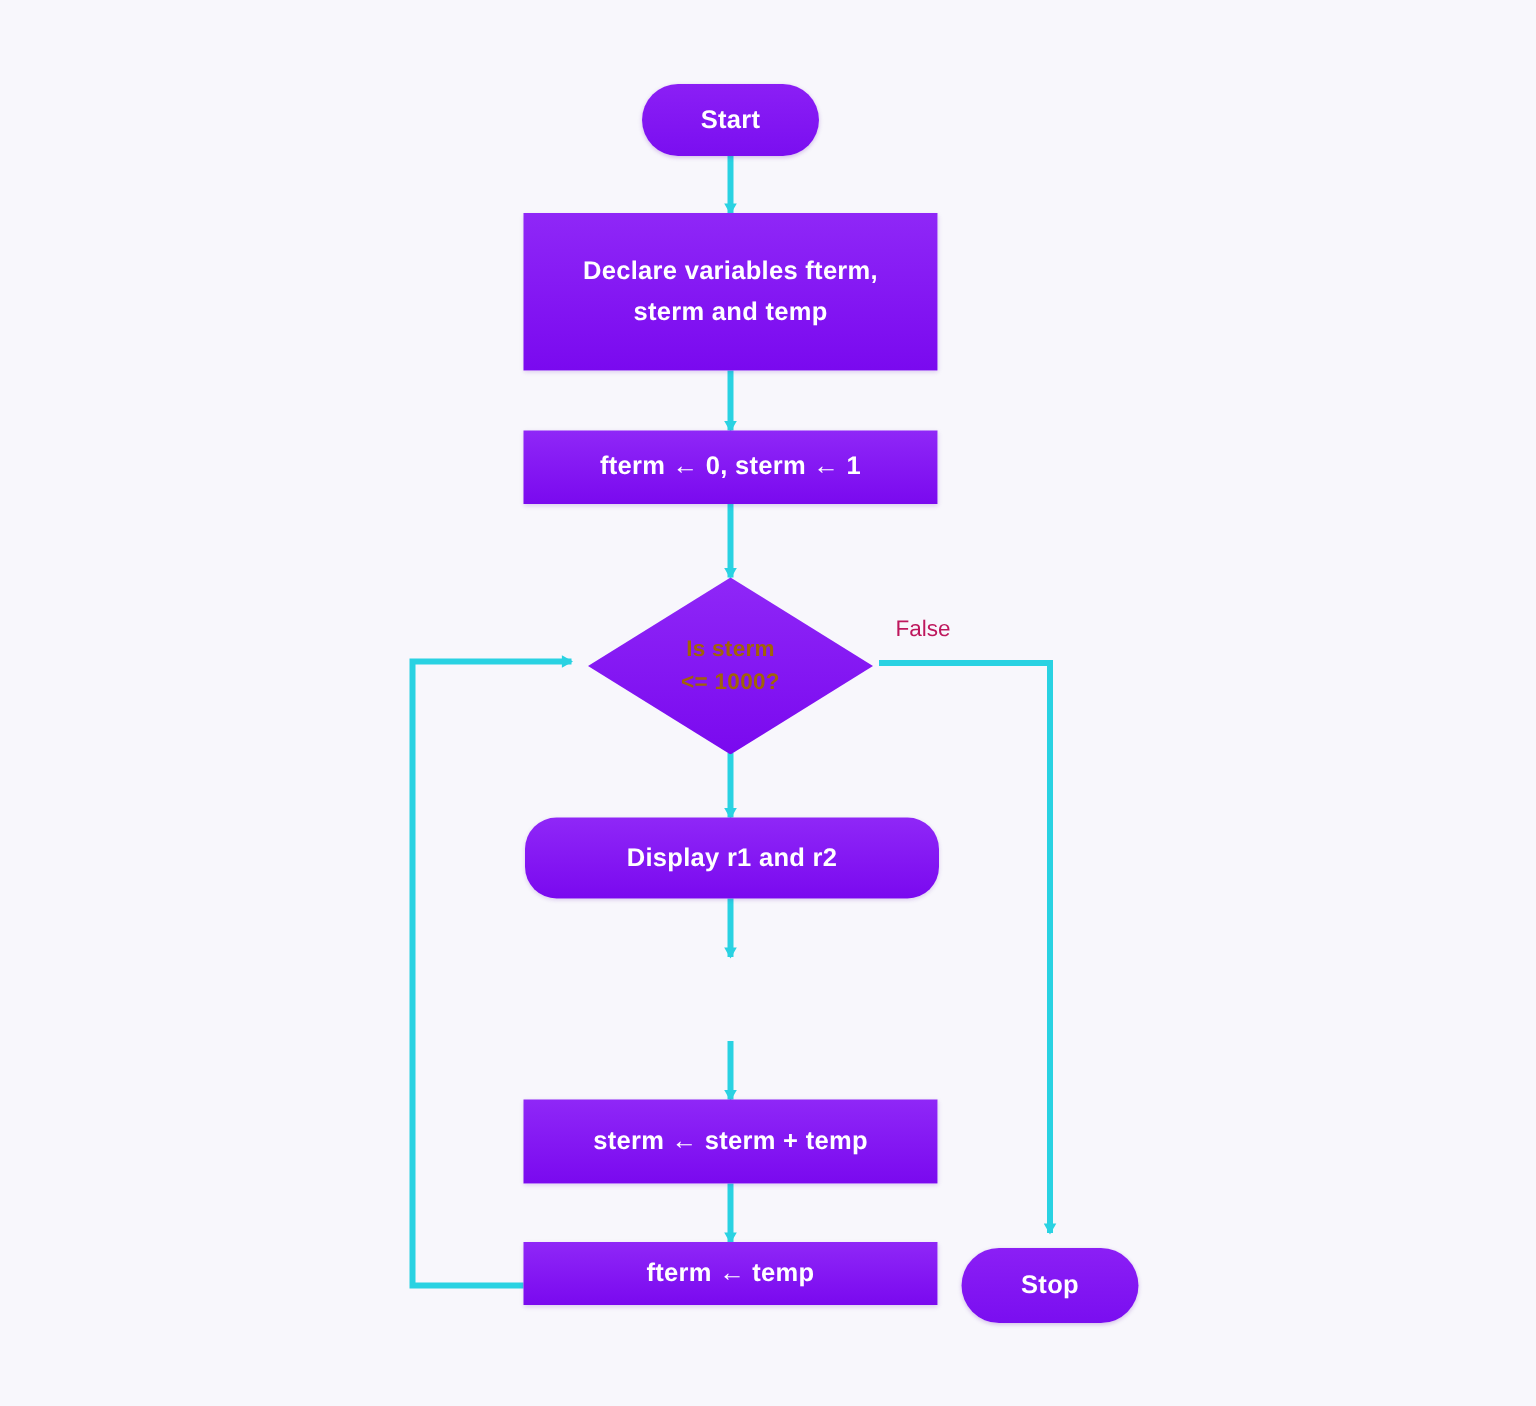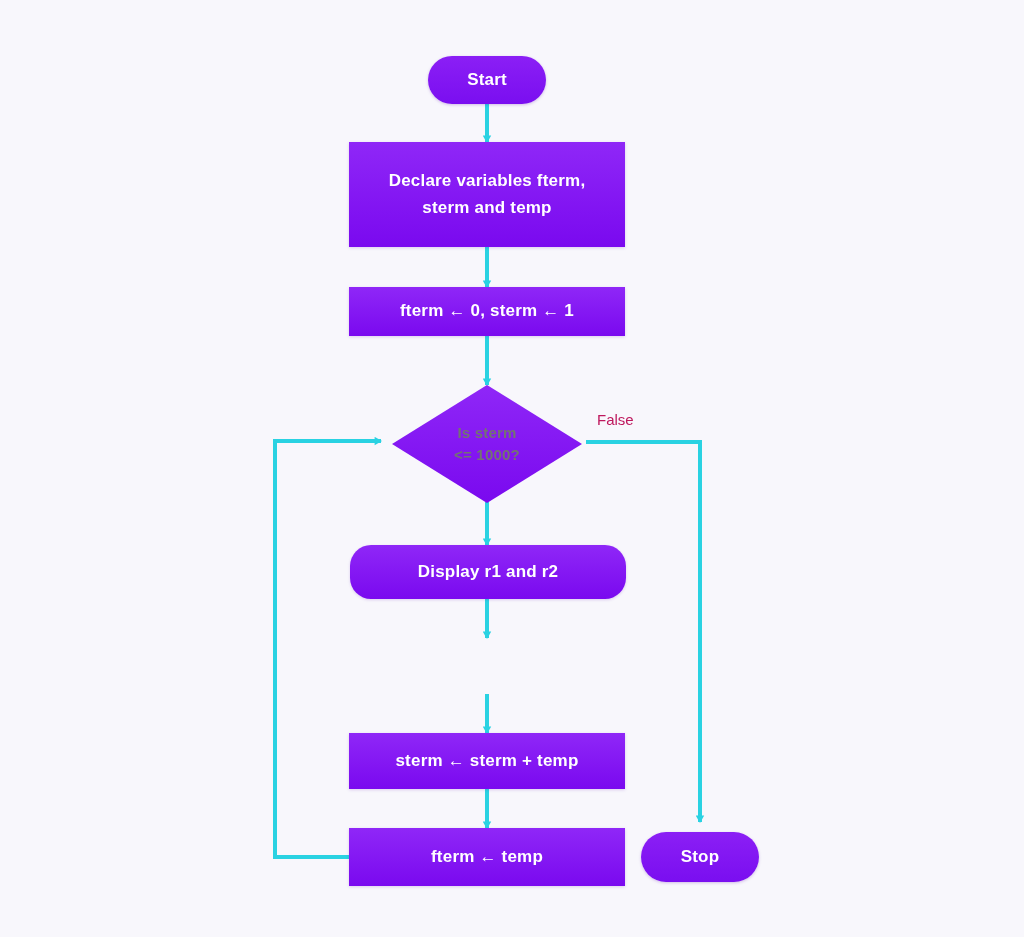--- a/index.html
+++ b/index.html
@@ -67,21 +67,21 @@
     height: 100%;
     background: linear-gradient(180deg, #8f27f7 0%, #7a09ef 100%);
     clip-path: polygon(50% 0%, 100% 50%, 50% 100%, 0% 50%);
     -webkit-clip-path: polygon(50% 0%, 100% 50%, 50% 100%, 0% 50%);
   }
   .diamond-label {
     position: relative;
     z-index: 1;
     font-size: 15px;
     line-height: 1.5;
-    color: #737373;
+    color: #a16207;
     font-weight: bold;
     width: 120px;
   }
   .edge-label {
     position: absolute;
     color: #be185d;
     font-size: 15px;
     font-weight: normal;
     z-index: 3;
     white-space: nowrap;
@@ -144,21 +144,21 @@
 
   <div class="node node-process" style="left:350px; top:545px; width:276px; height:54px;border-radius:21px;">
     <span class="node-text">Display r1 and r2</span>
   </div>
 
 
   <div class="node node-process" style="left:349px; top:733px; width:276px; height:56px;">
     <span class="node-text">sterm ← sterm + temp</span>
   </div>
 
-  <div class="node node-process" style="left:349px; top:828px; width:276px; height:58px;">
+  <div class="node node-process" style="left:349px; top:828px; width:276px; height:42px;">
     <span class="node-text">fterm ← temp</span>
   </div>
 
   <div class="node node-terminal" style="left:641px; top:832px; width:118px; height:50px;">
     <span class="node-text">Stop</span>
   </div>
 
 </div>
 
 </body></html>

